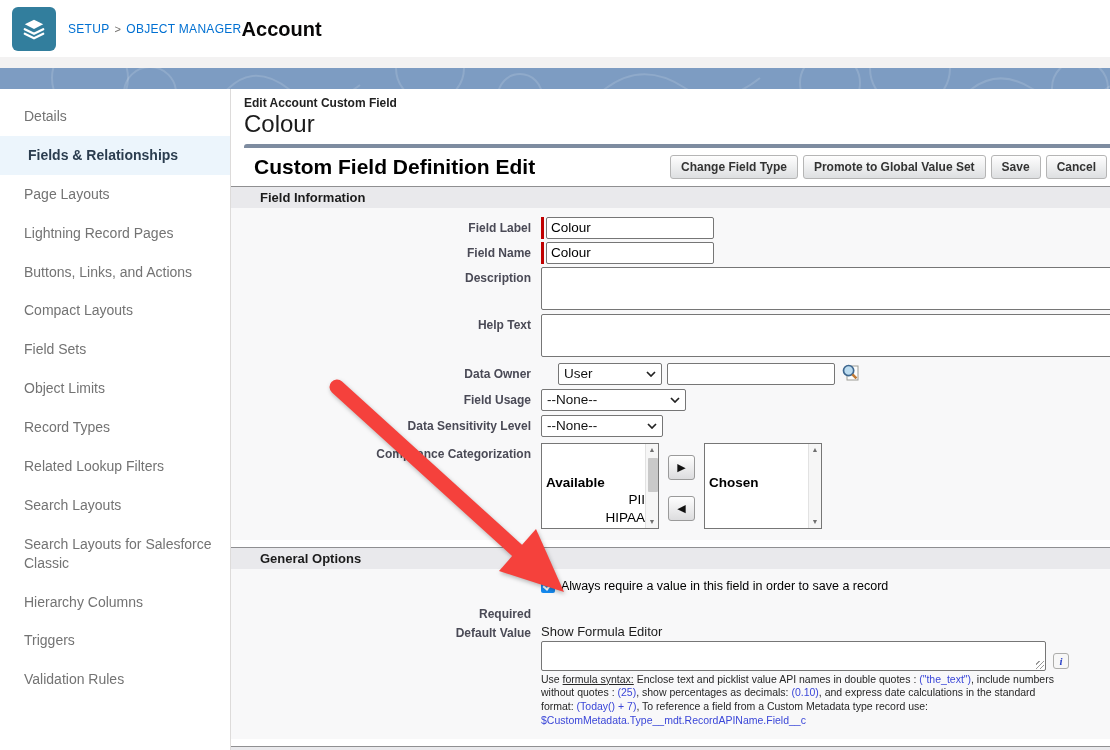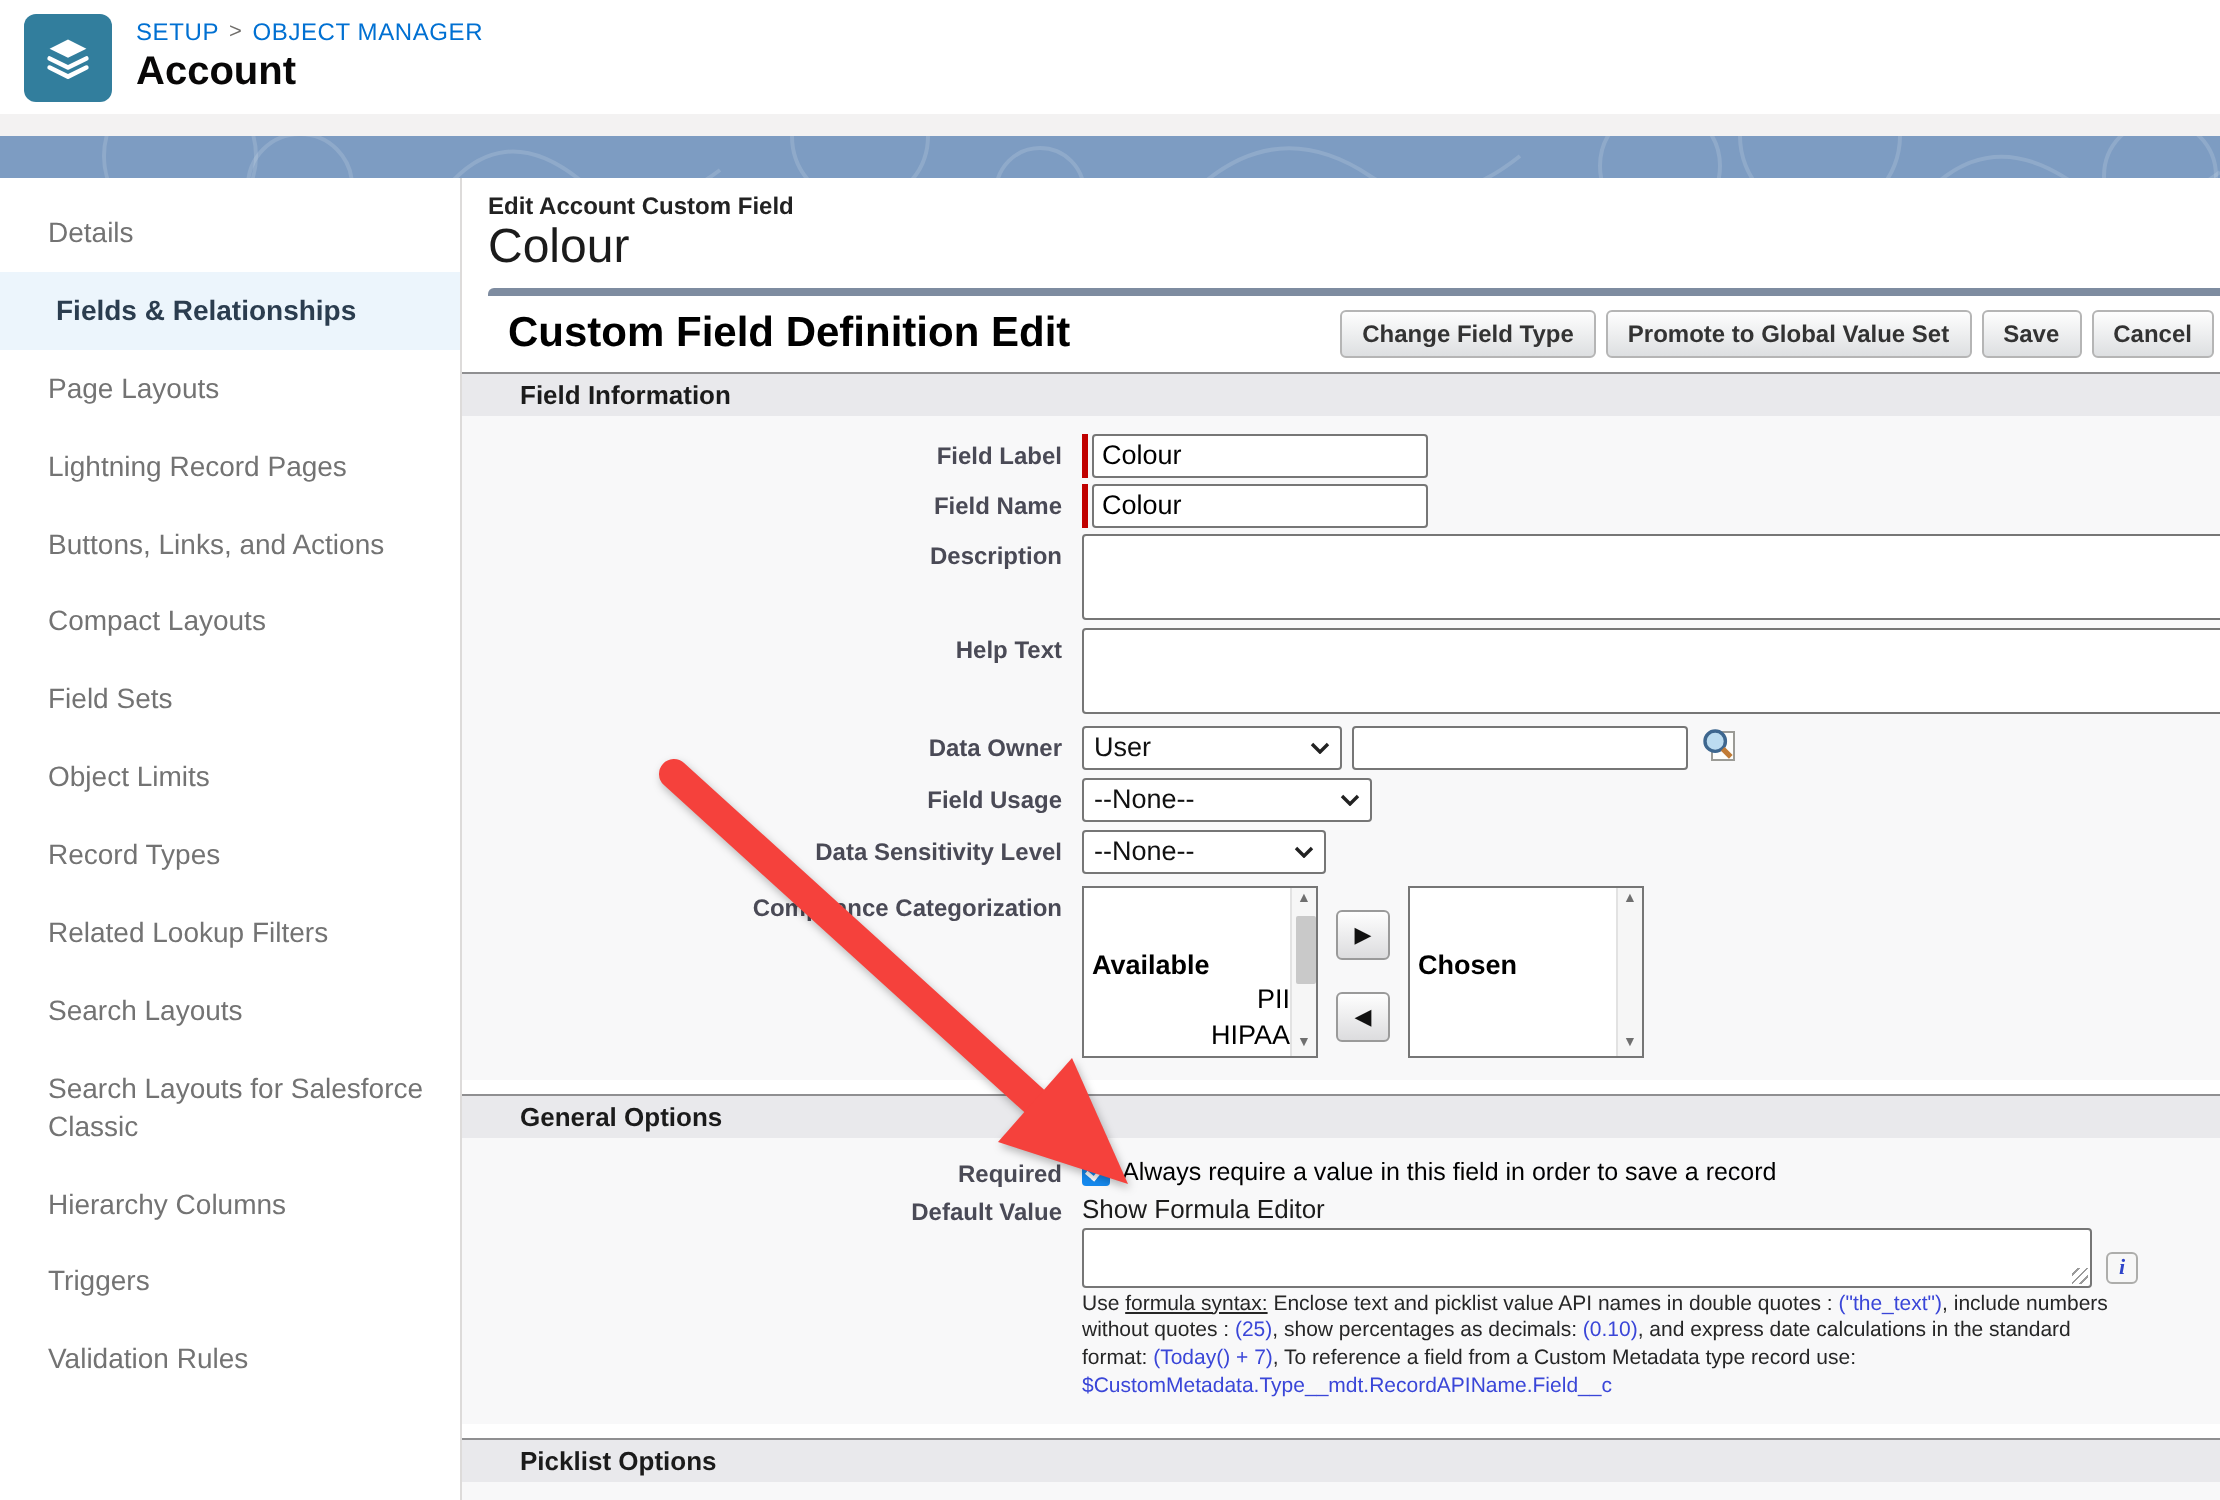--- a/index.html
+++ b/index.html
@@ -3,21 +3,21 @@
 <meta charset="utf-8">
 <style>
   * { margin:0; padding:0; box-sizing:border-box; }
   html,body { background:#fff; }
   body { font-family:"Liberation Sans", sans-serif; }
   .app { position:relative; width:1110px; height:750px; overflow:hidden; background:#fff; }
 
   
   .global-header { height:57px; display:flex; align-items:center; padding-left:12px; background:#fff; }
   .obj-icon { width:44px; height:44px; border-radius:6px; background:#327E9D; display:flex; align-items:center; justify-content:center; margin-right:12px; }
-  .head-text { display:flex; flex-direction:column; justify-content:flex-start; }
+  .head-text { display:flex; flex-direction:row; justify-content:flex-start; }
   .breadcrumb { font-size:12px; letter-spacing:.3px; display:flex; gap:5px; align-items:center; }
   .breadcrumb a { color:#0070D2; text-decoration:none; cursor:pointer; }
   .crumb-sep { color:#706E6B; font-size:11px; }
   .obj-title { font-size:20px; font-weight:700; color:#080707; margin-top:2px; }
   .gray-strip { height:11px; background:#F3F2F2; }
   .blue-banner { height:21px; background:#7D9CC2; position:relative; overflow:hidden; }
   .blue-banner svg { position:absolute; top:-30px; left:0; }
 
   
   .body-wrap { display:flex; height:661px; }
@@ -207,21 +207,21 @@
         <div class="frow" style="margin-top:4px;">
           <div class="flabel">Help Text</div>
           <div class="fctrl">
               <textarea class="big" style=""></textarea>
             </div>
         </div>
 
         <div class="frow" style="margin-top:6px;">
           <div class="flabel">Data Owner</div>
           <div class="fctrl">
-            <div class="fake-select" style="width:130px;">
+            <div class="fake-select" style="width:104px;margin-left:17px;">
               <span>User</span>
               <span class="chev">
                 <svg width="10" height="6" viewBox="0 0 10 6">
                     <path d="M1 1l4 4 4-4" stroke="#222" stroke-width="1.7" fill="none"></path>
                   </svg>
               </span>
             </div>
             <input class="txt do-input" type="text" style="">
             <span class="lookup-btn">
               <svg width="19" height="19" viewBox="0 0 19 19">
@@ -296,21 +296,21 @@
             </div>
           </div>
         </div>
       </div>
 
       <div class="white-gap"></div>
 
       <div class="section-bar">General Options</div>
       <div class="form-body">
         <div class="frow">
-          <div class="flabel" style="padding-top:2px;">Required</div>
+          <div class="flabel" style="padding-top:2px;margin-top:27px;">Required</div>
           <div class="fctrl">
             <span class="cbx"></span>
             <span class="cbx-label">Always require a value in this field in order to save a record</span>
           </div>
         </div>
         <div class="frow" style="margin-top:2px;">
           <div class="flabel" style="padding-top:2px;">Default Value</div>
           <div style="display:flex; flex-direction:column;">
             <div class="formula-link">Show Formula Editor</div>
             <div class="formula-wrap">

